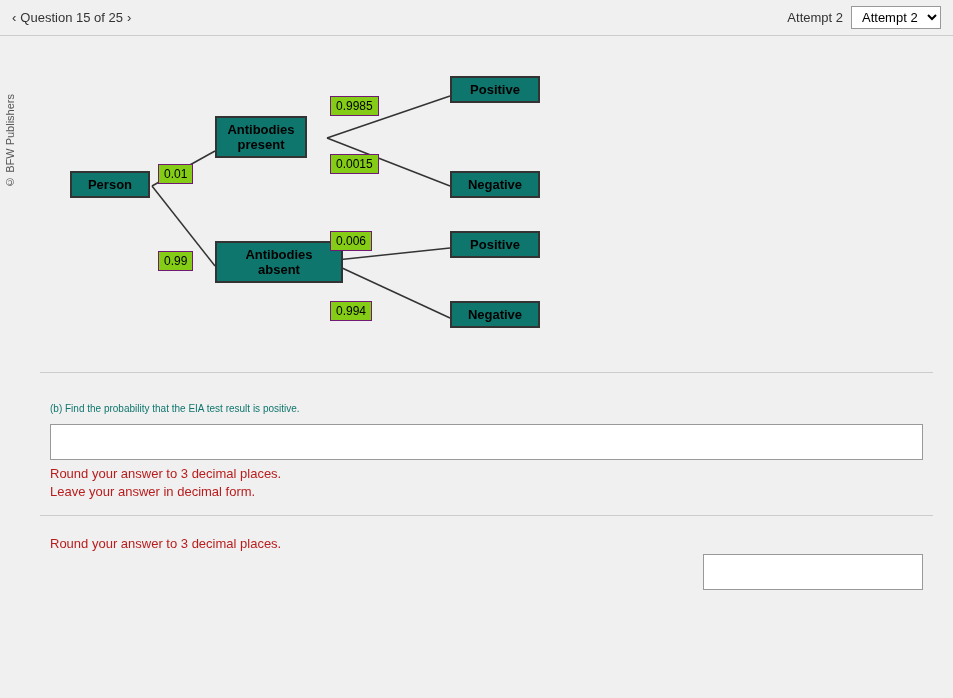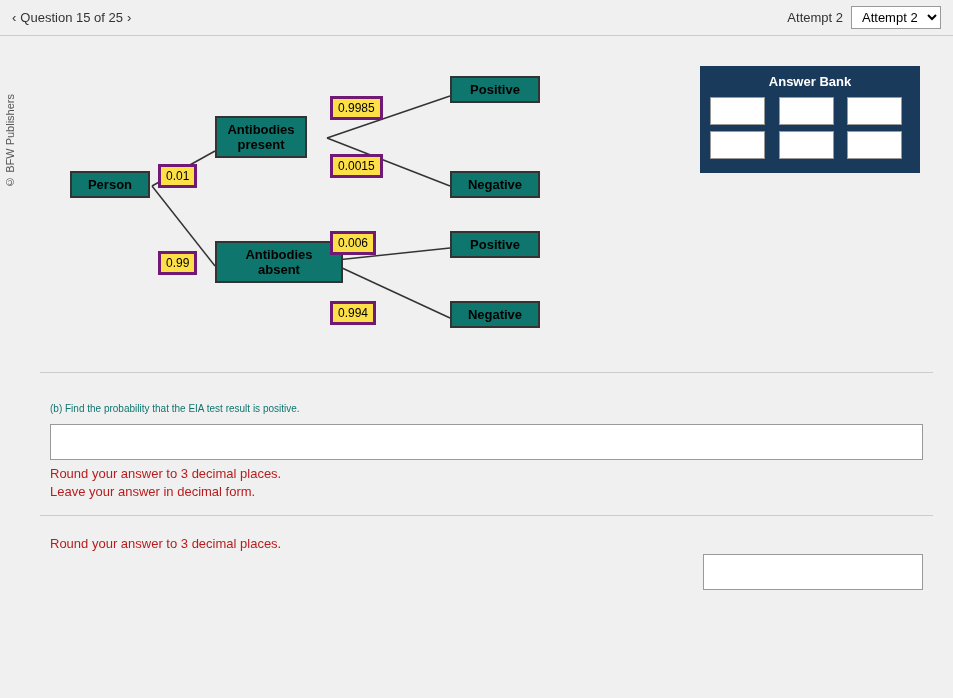--- a/index.html
+++ b/index.html
@@ -119,22 +119,22 @@
       width: 90px;
     }
     .tree-node.negative-2 {
       left: 410px;
       top: 245px;
       width: 90px;
     }
     .prob-label {
       position: absolute;
       font-size: 12px;
-      background: #fde047;
-      border: 3px solid #701a75;
+      background: #84cc16;
+      border: 1px solid #701a75;
       padding: 2px 5px;
     }
     
     .prob-001 { left: 118px; top: 108px; }
     .prob-099 { left: 118px; top: 195px; }
     .prob-09985 { left: 290px; top: 40px; }
     .prob-00015 { left: 290px; top: 98px; }
     .prob-0006 { left: 290px; top: 175px; }
     .prob-0994 { left: 290px; top: 245px; }
 
@@ -299,35 +299,20 @@
           <span>0.0015</span>
         </div>
         <div class="prob-label prob-0006">
           <span>0.006</span>
         </div>
         <div class="prob-label prob-0994">
           <span>0.994</span>
         </div>
       </div>
 
-      <div class="answer-bank-area">
-        <div class="answer-bank-box">
-          <div class="answer-bank-title">Answer Bank</div>
-          <div class="answer-bank-grid">
-            <div class="answer-bank-cell"></div>
-            <div class="answer-bank-cell"></div>
-            <div class="answer-bank-cell"></div>
-          </div>
-          <div class="answer-bank-grid">
-            <div class="answer-bank-cell"></div>
-            <div class="answer-bank-cell"></div>
-            <div class="answer-bank-cell"></div>
-          </div>
-        </div>
-      </div>
 
     </div>
 
     <hr class="divider">
 
     <div class="question-section">
       <p class="question-text">(b) Find the probability that the EIA test result is positive.</p>
       <input type="text" class="answer-input" style="display: block;">
       <p class="sub-text">Round your answer to 3 decimal places.</p>
       <p class="sub-text">Leave your answer in decimal form.</p>

